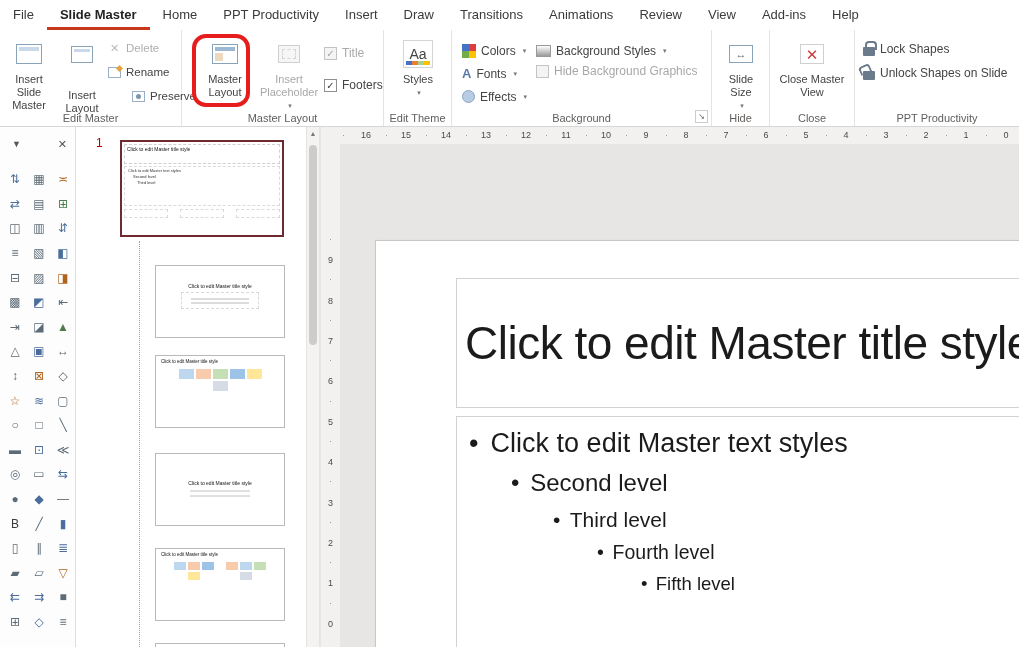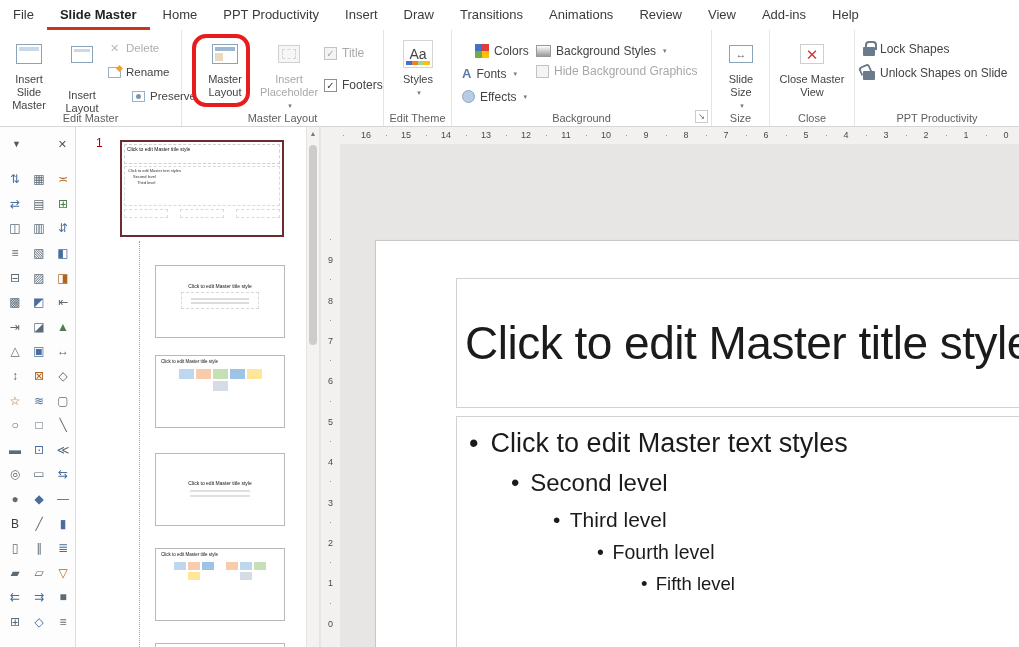--- a/index.html
+++ b/index.html
@@ -211,21 +211,21 @@
       <span class="bicon">
           <span class="icon-themes">Aa</span>
         </span>
       <span>Styles</span>
       <span class="caret">▾</span>
     </div>
     <div class="glabel">Edit Theme</div>
   </div>
 
   <div class="rgroup" style="left:452px; width:260px;">
-    <div class="menurow" style="left:10px; top:11px;margin-left:13px;">
+    <div class="menurow" style="left:10px; top:11px;">
       <span class="icon-colors">
           <i></i>
           <i></i>
           <i></i>
           <i></i>
         </span>
       <span>Colors</span>
       <span class="caret">▾</span>
     </div>
     <div class="menurow" style="left:10px; top:34px;">
@@ -252,21 +252,21 @@
   </div>
 
   <div class="rgroup" style="left:712px; width:58px;">
     <div class="bigbtn" style="left:6px; width:46px;">
       <span class="bicon">
           <span class="icon-slidesize"></span>
         </span>
       <span>Slide Size</span>
       <span class="caret">▾</span>
     </div>
-    <div class="glabel">Size</div>
+    <div class="glabel">Hide</div>
   </div>
 
   <div class="rgroup" style="left:770px; width:85px;">
     <div class="bigbtn" style="left:8px; width:68px;">
       <span class="bicon">
           <span class="icon-close-x">
             <span>✕</span>
           </span>
         </span>
       <span>Close Master View</span>

